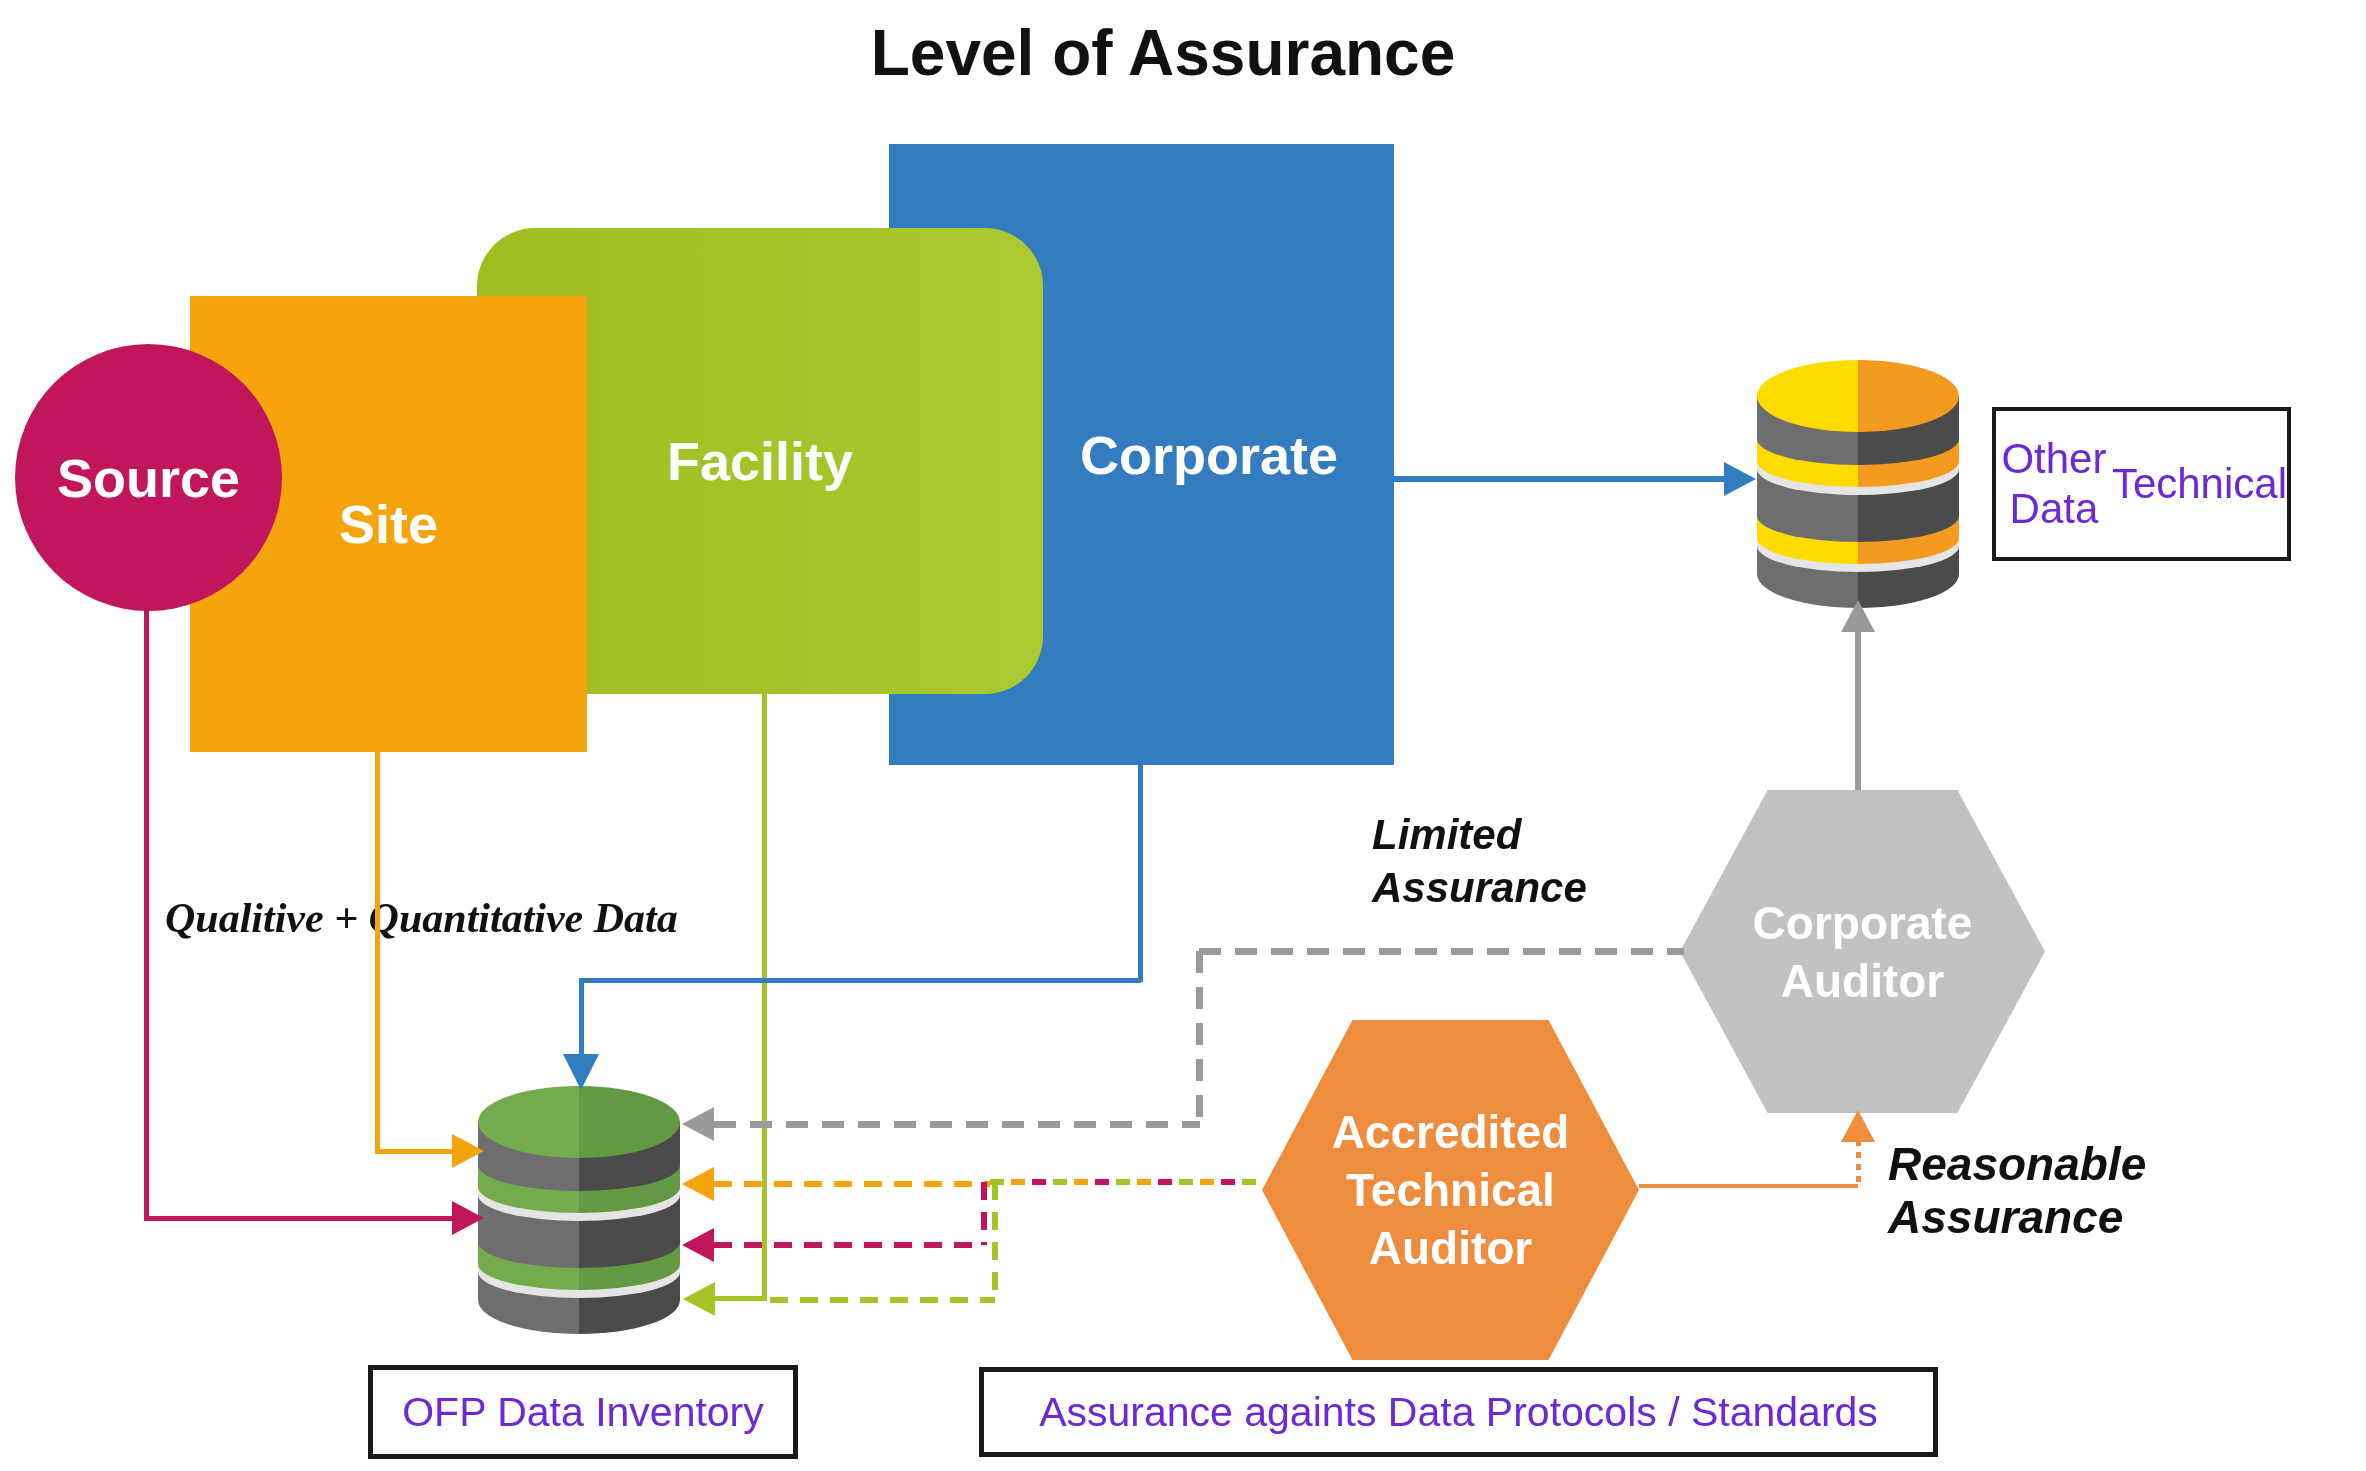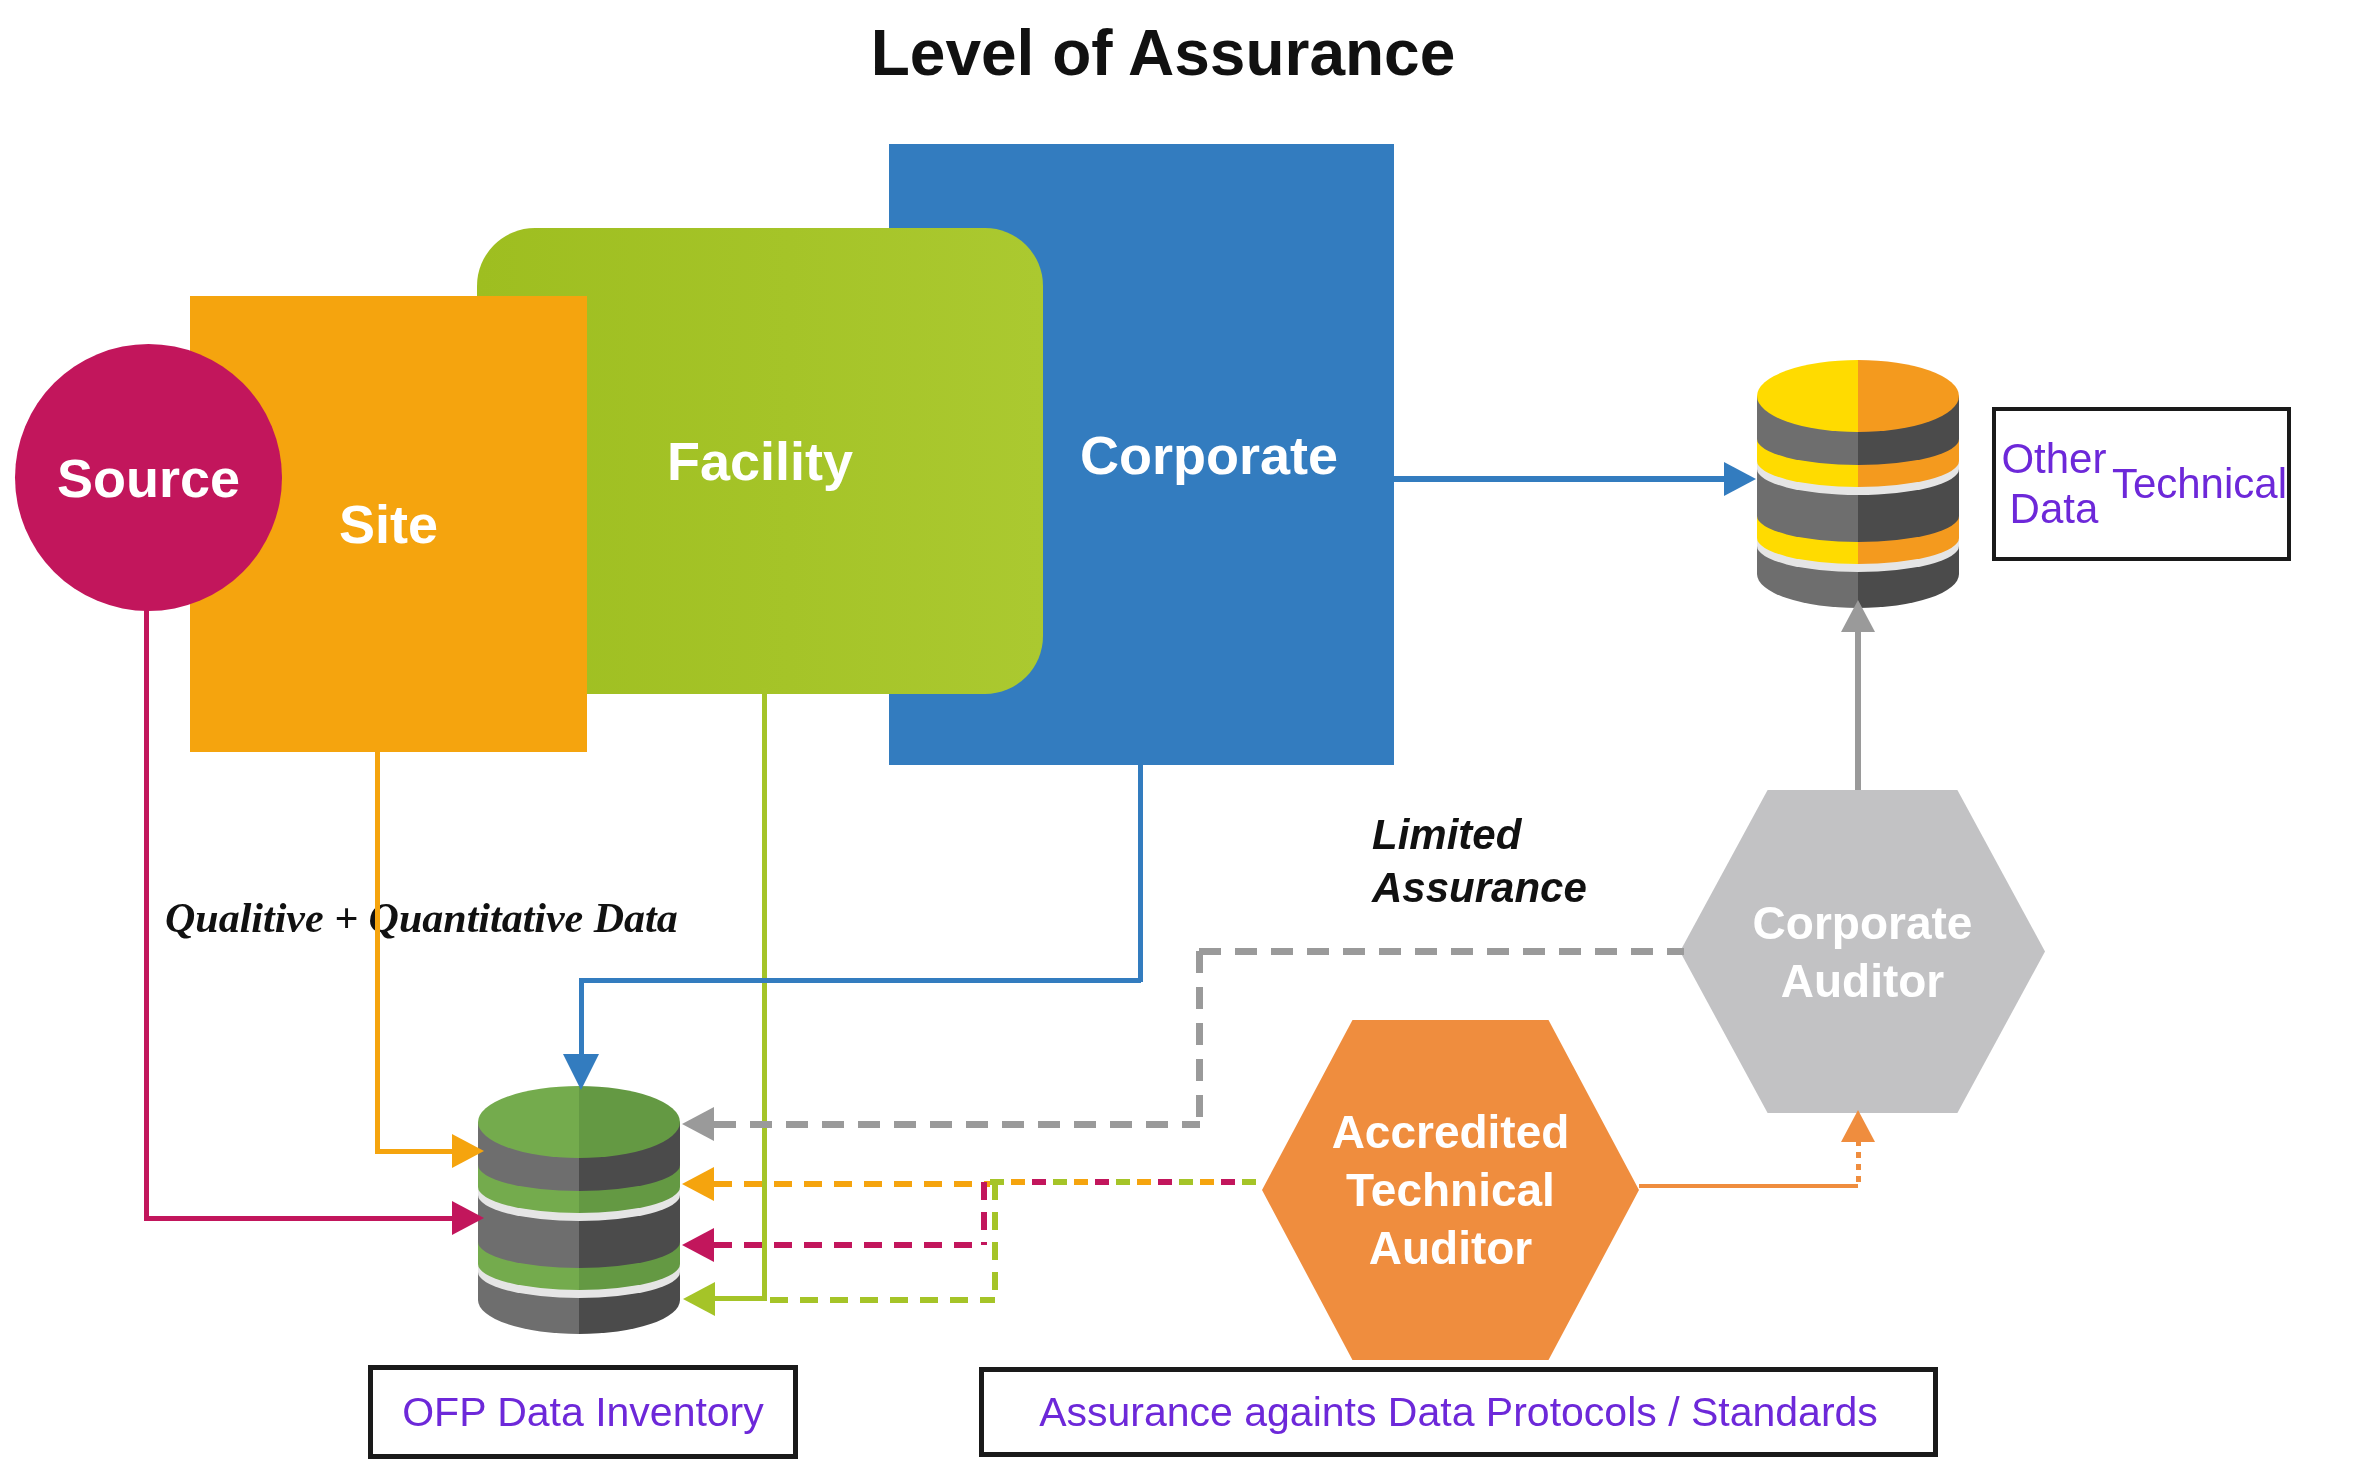--- a/index.html
+++ b/index.html
@@ -173,14 +173,15 @@
   </div>
   <div id="assurance-box" class="abs label-box">
     <span>Assurance againts Data Protocols / Standards</span>
   </div>
 
   <div class="abs annot" style="left:165px;top:892px;font-family:Liberation Serif, serif;">Qualitive + Quantitative Data</div>
   <div class="abs annot" style="left:1372px;top:808px;">
     <div>Limited</div>
     <div>Assurance</div>
   </div>
+  <div class="abs annot" style="left:1888px;top:1138px;font-size:46px;">Reasonable Assurance</div>
 
 </div>
 
 </body></html>

